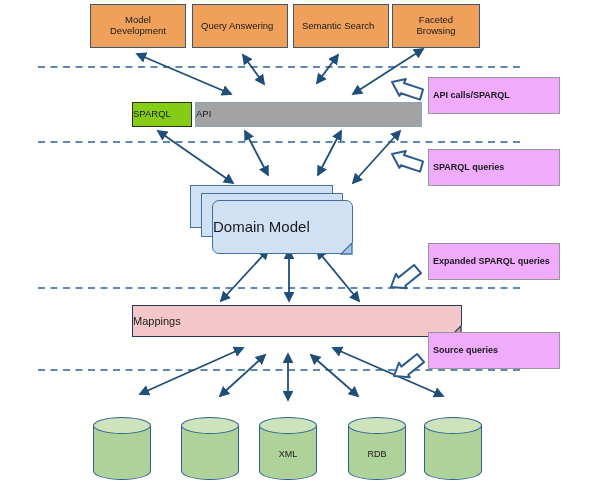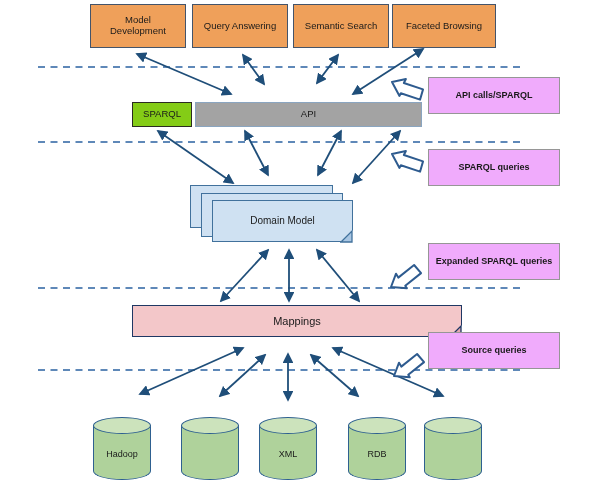--- a/index.html
+++ b/index.html
@@ -7,35 +7,35 @@
     width:600px;height:483px;position:relative;background:#ffffff;
     font-family:"Liberation Sans", sans-serif;color:#1a1a1a;overflow:hidden;
   }
   svg.underlay{position:absolute;left:0;top:0;}
   .dash{stroke:#5E88B8;stroke-width:2.2;stroke-dasharray:7 5.5;fill:none;}
   .con{stroke:#1F4E79;stroke-width:1.8;fill:none;}
   .blockarrow{fill:#ffffff;stroke:#2E5B8F;stroke-width:2;stroke-linejoin:round;}
 
   .node{
     position:absolute;box-sizing:border-box;display:flex;align-items:center;
-    justify-content:center;text-align:center;line-height:1.15;
+    text-align:center;line-height:1.15;
   }
   .app{top:4px;height:44px;background:#EFA05A;border:1.6px solid #44546A;font-size:9.5px;padding:0 8px;}
   #app1{left:90px;width:96px;}
   #app2{left:192px;width:96px;}
   #app3{left:293px;width:96px;}
-  #app4{left:392px;width:104px;}
+  #app4{left:392px;width:88px;}
 
   .sparql{left:132px;top:102px;width:60px;height:25px;background:#84cc16;border:1.5px solid #2b2b22;font-size:9.5px;}
   .api{left:195px;top:102px;width:227px;height:25px;background:#a3a3a3;border:1.5px solid #8AA5C0;font-size:9.5px;}
 
   .dm{background:#CFE1F2;border:1.5px solid #41719C;}
   .dm-back{left:190px;top:185px;width:143px;height:43px;}
   .dm-mid{left:201px;top:193px;width:142px;height:44px;}
-  .dm-front{left:212px;top:200px;width:141px;height:42px;font-size:10px;}
+  .dm-front{left:212px;top:200px;width:141px;height:54px;font-size:15px;border-radius:7px;}
 
   .map{left:132px;top:305px;width:330px;height:32px;background:#F3C7C9;border:1.6px solid #1F3864;font-size:11px;}
 
   .ann{left:428px;width:132px;height:37px;background:#f0abfc;border:1.5px solid #969696;font-weight:700;font-size:9px;padding:0 4px;}
   #ann1{top:77px;}
   #ann2{top:149px;}
   #ann3{top:243px;}
   #ann4{top:332px;}
 
   .cyl{position:absolute;top:417px;width:58px;height:63px;}
@@ -150,23 +150,20 @@
 <div class="node ann" id="ann3">
   <span>Expanded SPARQL queries</span>
 </div>
 <div class="node ann" id="ann4">
   <span>Source queries</span>
 </div>
 
 <div class="cyl" id="cyl1">
   <div class="cyl-body"></div>
   <div class="cyl-top"></div>
-  <div class="cyl-label">
-      <span>Hadoop</span>
-    </div>
 </div>
 <div class="cyl" id="cyl2">
   <div class="cyl-body"></div>
   <div class="cyl-top"></div>
 </div>
 <div class="cyl" id="cyl3">
   <div class="cyl-body"></div>
   <div class="cyl-top"></div>
   <div class="cyl-label">
       <span>XML</span>

